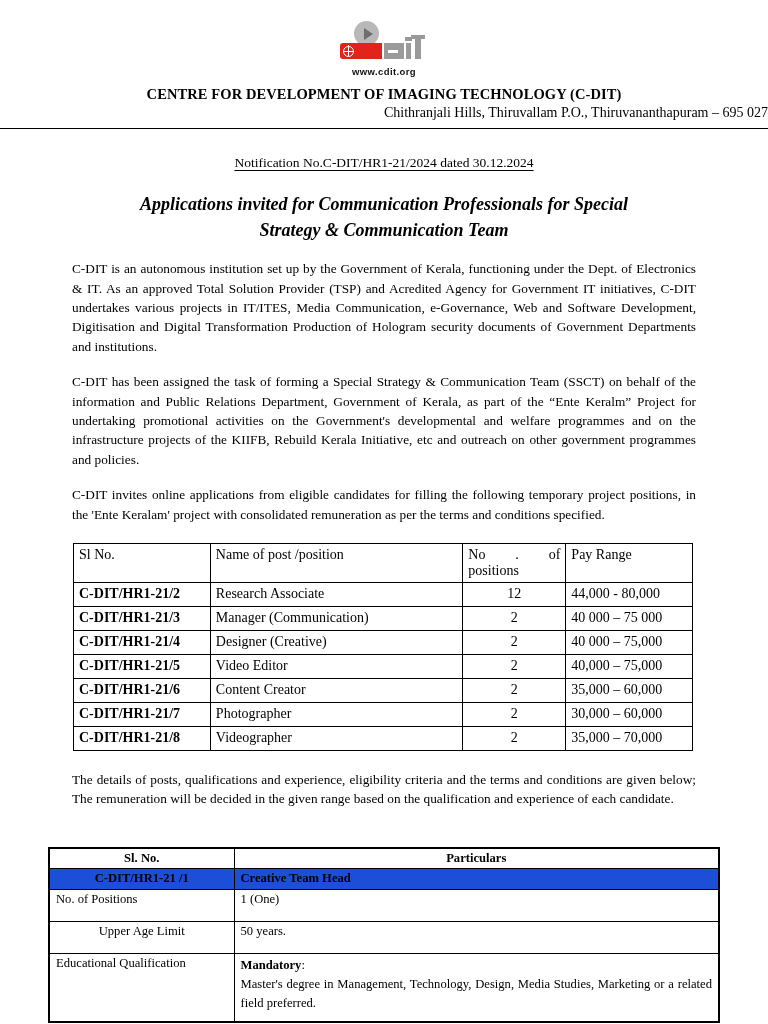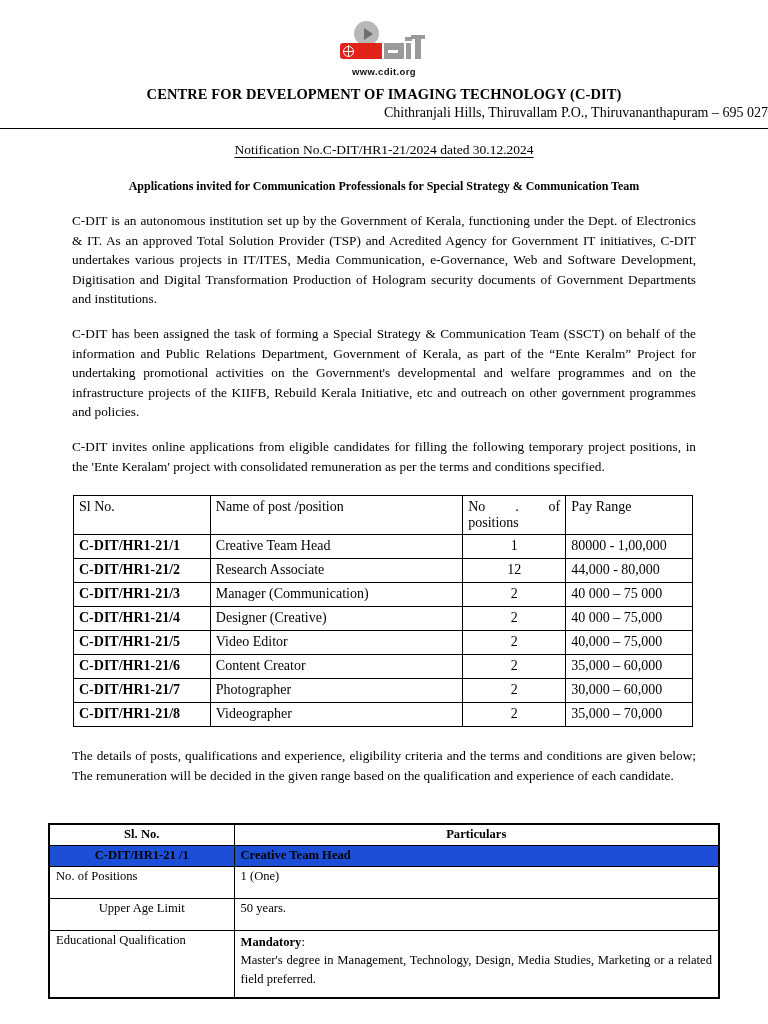--- a/index.html
+++ b/index.html
@@ -63,27 +63,27 @@
   
   .org-name {
     text-align:center; font-weight:bold; font-size:14.5px;
     margin-top:9px; letter-spacing:0.1px;
   }
   .org-addr { text-align:right; font-size:14px; margin-top:2px; }
   .hr-rule { border:0; border-top:1.6px solid #000; margin:7px 0 0 0; width:100%; }
 
   
   .notification {
-    text-align:center; font-size:13.5px; margin-top:13px;
+    text-align:center; font-size:13.5px; margin-top:26px;
   }
   .notification span { text-decoration:underline; text-underline-offset:3px; }
 
   .doc-title {
-    text-align:center; font-weight:bold; font-size:12px;
-    margin:20px auto 0 auto; width:545px; line-height:1.45;
+    text-align:center; font-weight:bold; font-size:18px;
+    margin:20px auto 0 auto; width:545px; line-height:1.45;font-style:italic;
   }
 
   
   .content { padding:0 72px 0 72px; }
   p.para {
     text-align:justify; font-size:13.3px; line-height:1.46;
     margin:16px 0 0 0;
   }
 
   
@@ -175,26 +175,20 @@
               <span>.</span>
               <span>of</span>
             </span>
             <span>positions</span>
           </td>
           <td class="c-pay">Pay Range</td>
         </tr>
       </thead>
       <tbody>
         <tr>
-          <td class="slcode">C-DIT/HR1-21/1</td>
-          <td>Creative Team Head</td>
-          <td class="num">1</td>
-          <td>80000 - 1,00,000</td>
-        </tr>
-        <tr>
           <td class="slcode">C-DIT/HR1-21/2</td>
           <td>Research Associate</td>
           <td class="num">12</td>
           <td>44,000 - 80,000</td>
         </tr>
         <tr>
           <td class="slcode">C-DIT/HR1-21/3</td>
           <td>Manager (Communication)</td>
           <td class="num">2</td>
           <td>40 000 – 75 000</td>

